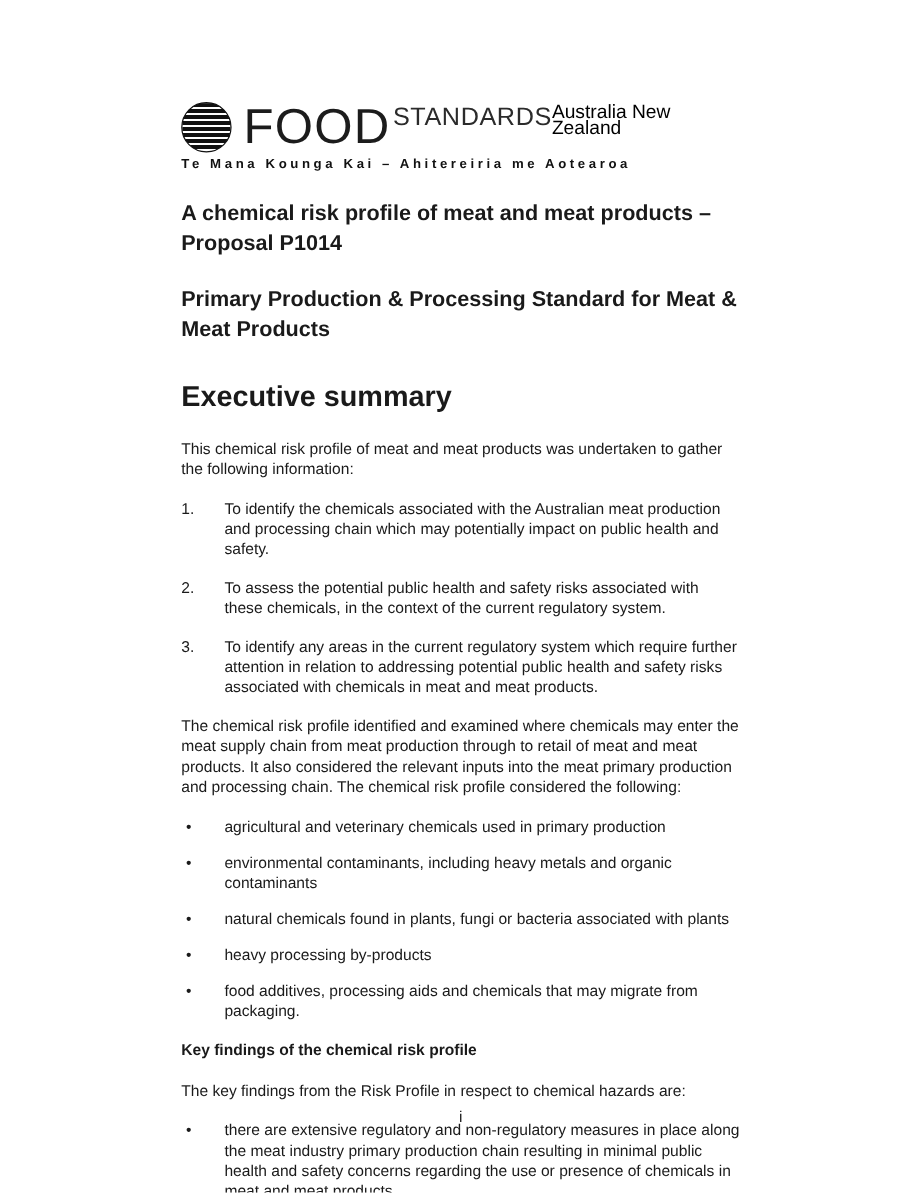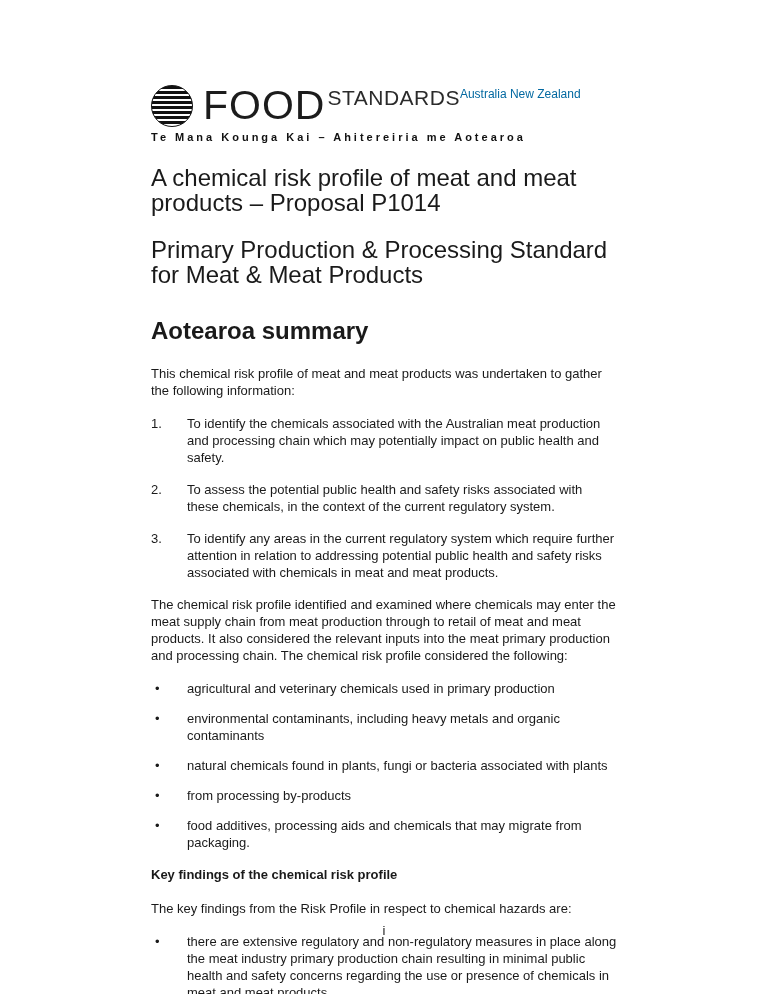--- a/index.html
+++ b/index.html
@@ -41,42 +41,42 @@
     color: #1c1c1c;
   }
   .logo-right { display: flex; flex-direction: row; margin-left: 2px; padding-top: 2px; }
   .logo-standards {
     font-size: 21px;
     line-height: 22px;
     letter-spacing: 0.5px;
     color: #2b2b2b;
   }
   .logo-sub {
-    font-size: 12px;
+    font-size: 16px;
     line-height: 14px;
-    color: #0369a1;
+    color: #000000;
   }
   .logo-maori {
     margin-top: 4px;
     font-size: 11px;
     font-weight: bold;
     letter-spacing: 3px;
     color: #111;
   }
 
   
   .supporting-doc {
     font-size: 17px;
     font-weight: bold;
     margin-bottom: 20px;
   }
   .doc-title {
-    font-size: 24px;
+    font-size: 18px;
     line-height: 25px;
-    font-weight: 400;
+    font-weight: 700;
     margin-bottom: 22px;
   }
   .exec-heading {
     font-size: 24px;
     font-weight: bold;
     margin-top: 30px;
     margin-bottom: 20px;
   }
 
   
@@ -126,21 +126,21 @@
         <span class="logo-standards">STANDARDS</span>
         <span class="logo-sub">Australia New Zealand</span>
       </span>
     </div>
     <div class="logo-maori">Te Mana Kounga Kai – Ahitereiria me Aotearoa</div>
   </div>
 
   <div class="doc-title">A chemical risk profile of meat and meat products – Proposal P1014</div>
   <div class="doc-title">Primary Production &amp; Processing Standard for Meat &amp; Meat Products</div>
 
-  <div class="exec-heading">Aotearoa summary</div>
+  <div class="exec-heading">Executive summary</div>
 
   <div class="body-text">This chemical risk profile of meat and meat products was undertaken to gather the following information:</div>
 
   <div class="list">
     <div class="list-row">
       <span class="num-col">1.</span>
       <span class="item-text">To identify the chemicals associated with the Australian meat production and processing chain which may potentially impact on public health and safety.</span>
     </div>
     <div class="list-row">
       <span class="num-col">2.</span>
@@ -162,21 +162,21 @@
     <div class="list-row bullet-row">
       <span class="bullet-col">•</span>
       <span class="item-text">environmental contaminants, including heavy metals and organic contaminants</span>
     </div>
     <div class="list-row bullet-row">
       <span class="bullet-col">•</span>
       <span class="item-text">natural chemicals found in plants, fungi or bacteria associated with plants</span>
     </div>
     <div class="list-row bullet-row">
       <span class="bullet-col">•</span>
-      <span class="item-text">from processing by-products</span>
+      <span class="item-text">heavy processing by-products</span>
     </div>
     <div class="list-row bullet-row">
       <span class="bullet-col">•</span>
       <span class="item-text">food additives, processing aids and chemicals that may migrate from packaging.</span>
     </div>
   </div>
 
   <div class="sub-heading">Key findings of the chemical risk profile</div>
   <div class="body-text">The key findings from the Risk Profile in respect to chemical hazards are:</div>
 

